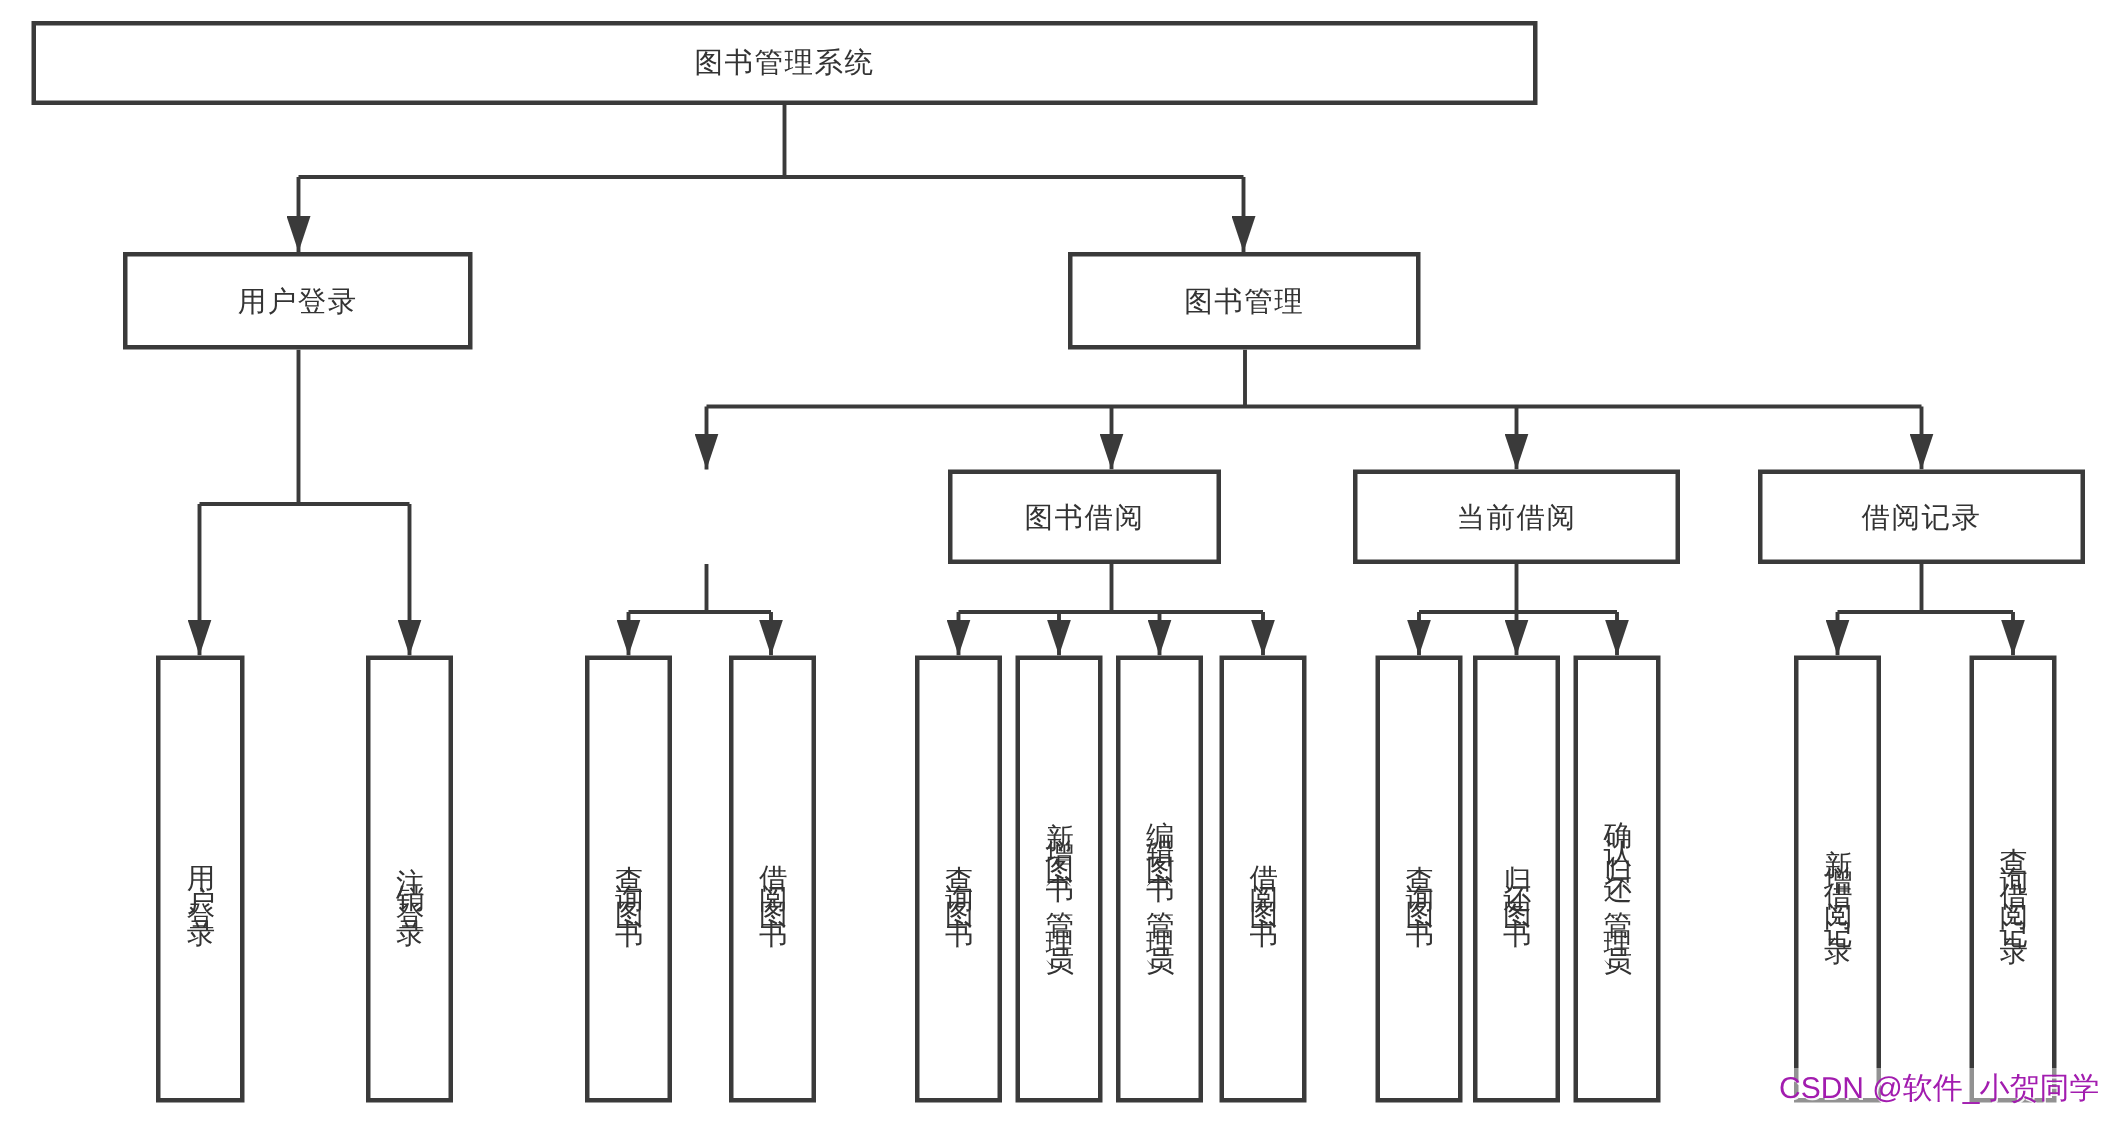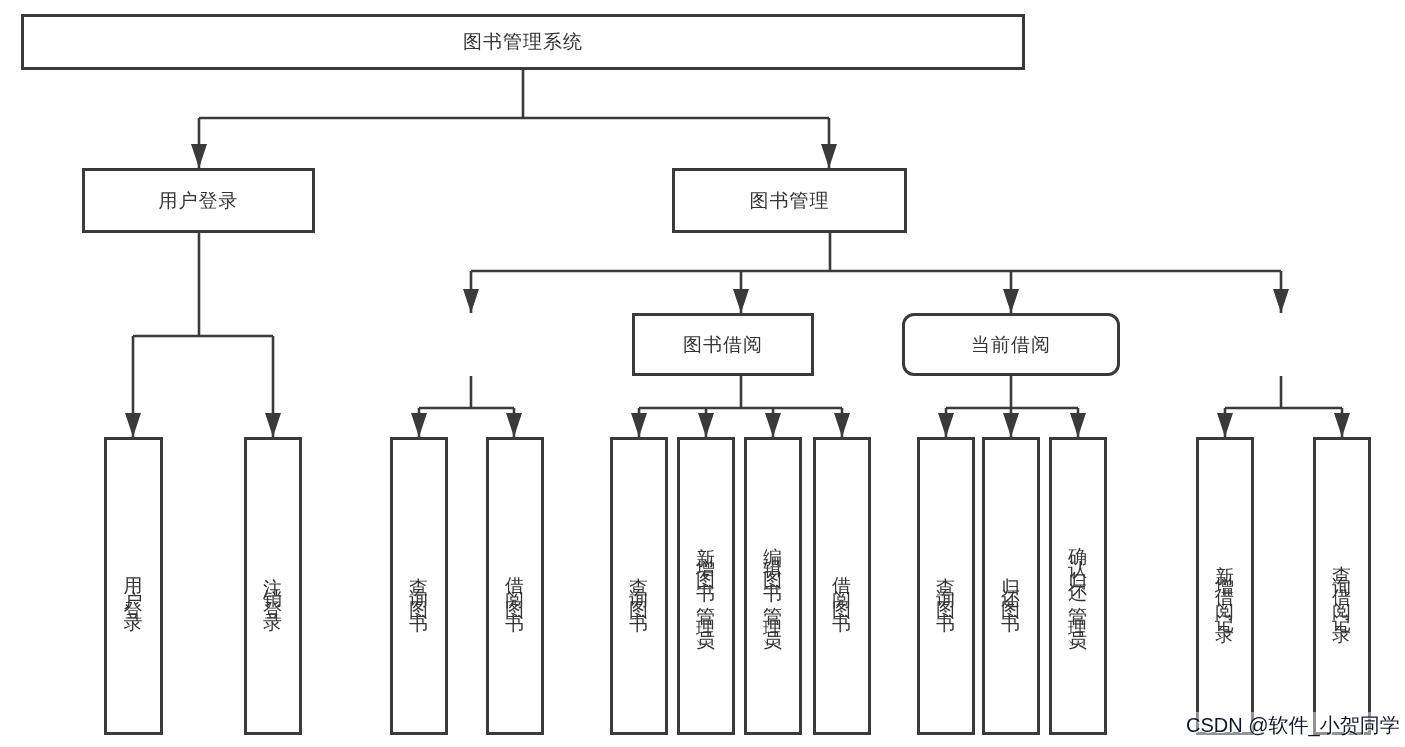--- a/index.html
+++ b/index.html
@@ -54,21 +54,21 @@
     letter-spacing: 12px;
     color: #333333;
     line-height: 1;
   }
   .watermark {
     position: absolute;
     left: 1186px;
     top: 712px;
     z-index: 3;
     font-size: 20px;
-    color: #0f172a;
+    color: #a21caf;
     background: rgba(255,255,255,0.45);
     text-shadow: 1px 1px 0 rgba(255,255,255,0.9);
     white-space: nowrap;
   }
 </style>
 </head>
 <body>
 
 <div class="canvas">
 
@@ -118,24 +118,25 @@
       <path d="M1281 376 V408"></path>
       <path d="M1225 408 H1342"></path>
       <path d="M1225 408 V437" marker-end="url(#ah)"></path>
       <path d="M1342 408 V437" marker-end="url(#ah)"></path>
     </g>
   </svg>
 
   <div class="node" style="left:21px; top:14px; width:1004px; height:56px;">图书管理系统</div>
 
   <div class="node" style="left:82px; top:168px; width:233px; height:65px;">用户登录</div>
-  <div class="node" style="left:672px; top:168px; width:235px; height:65px;">图书管理</div>
+  <div class="node" style="left:712px; top:168px; width:235px; height:65px;">图书管理</div>
 
   <div class="node" style="left:632px; top:313px; width:182px; height:63px;">图书借阅</div>
-  <div class="node" style="left:902px; top:313px; width:218px; height:63px;border-radius:12px;">当前借阅</div>
+  <div class="node" style="left:902px; top:313px; width:218px; height:63px;">当前借阅</div>
+  <div class="node" style="left:1172px; top:313px; width:218px; height:63px;">借阅记录</div>
 
   <div class="leaf" style="left:104px; top:437px; width:59px; height:298px;">
     <span class="vtext">用户登录</span>
   </div>
   <div class="leaf" style="left:244px; top:437px; width:58px; height:298px;">
     <span class="vtext">注销登录</span>
   </div>
 
   <div class="leaf" style="left:390px; top:437px; width:58px; height:298px;">
     <span class="vtext">查询图书</span>

